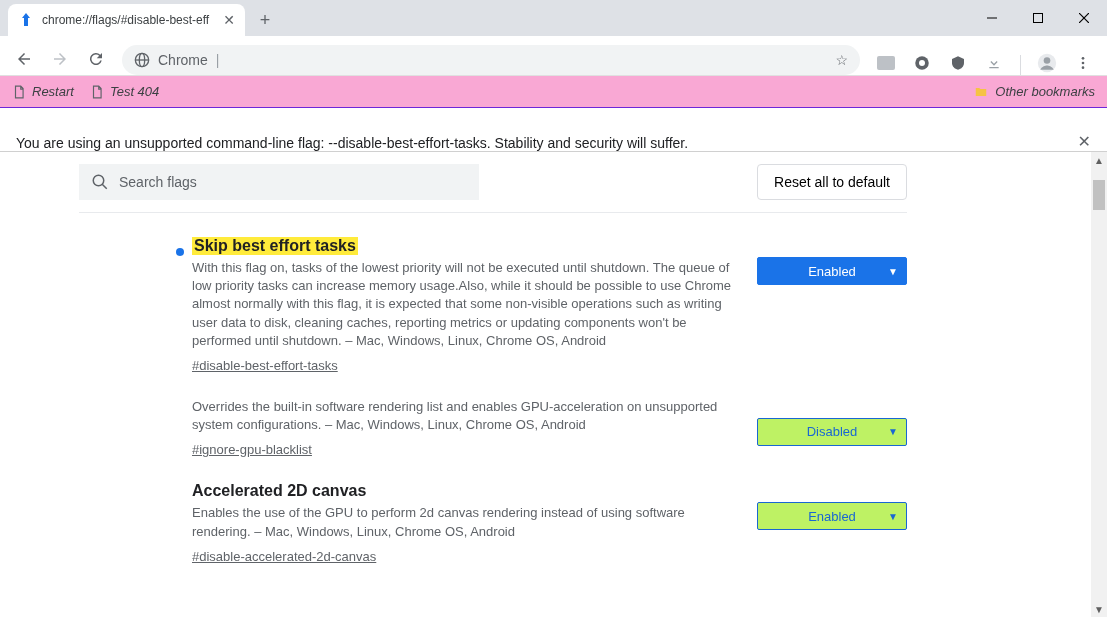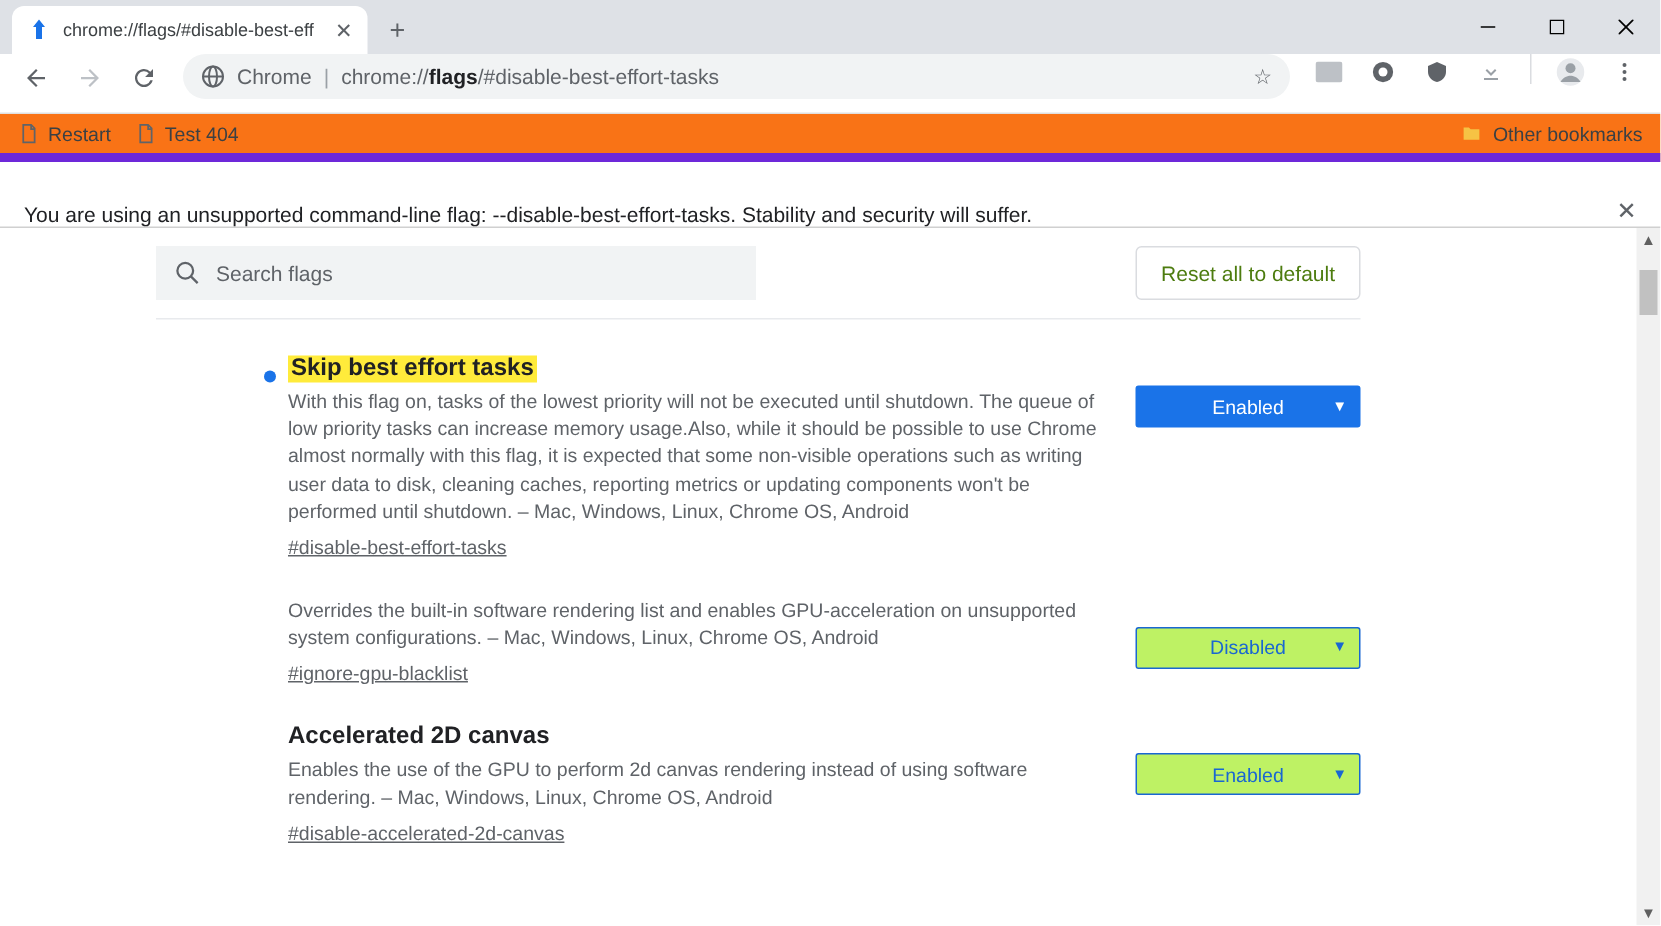--- a/index.html
+++ b/index.html
@@ -7,49 +7,49 @@
 
 .titlebar { height: 36px; background: #dee1e6; display: flex; align-items: flex-end; }
 .tab { background: #fff; height: 32px; margin-left: 8px; border-radius: 8px 8px 0 0; display: flex; align-items: center; padding: 0 10px; width: 237px; gap: 8px; font-size: 12px; color: #3c4043; }
 .tab-favicon { width: 16px; height: 16px; }
 .tab-title { flex: 1; white-space: nowrap; overflow: hidden; text-overflow: ellipsis; }
 .tab-close { color: #5f6368; font-size: 14px; cursor: pointer; }
 .new-tab { width: 28px; height: 28px; display: flex; align-items: center; justify-content: center; color: #5f6368; font-size: 18px; margin-left: 6px; margin-bottom: 2px; }
 .window-controls { margin-left: auto; display: flex; height: 36px; }
 .win-btn { width: 46px; display: flex; align-items: center; justify-content: center; color: #000; }
 
-.toolbar { height: 40px; background: #fff; display: flex; align-items: flex-start; padding: 0 8px; gap: 4px; border-bottom: 1px solid #e0e0e0; }
+.toolbar { height: 40px; background: #fff; display: flex; align-items: flex-end; padding: 0 8px; gap: 4px; border-bottom: 1px solid #e0e0e0; }
 .nav-btn { width: 32px; height: 32px; display: flex; align-items: center; justify-content: center; color: #5f6368; border-radius: 50%; }
 .nav-btn.disabled { color: #bdc1c6; }
 .omnibox { flex: 1; height: 30px; background: #f1f3f4; border-radius: 15px; display: flex; align-items: center; padding: 0 12px; gap: 8px; font-size: 14px; color: #5f6368; margin: 0 6px; }
 .omni-chrome { color: #5f6368; }
 .omni-sep { color: #9aa0a6; }
 .omni-url { color: #5f6368; }
 .omni-url b { font-weight: 600; color: #202124; }
 .omni-star { margin-left: auto; color: #5f6368; }
 .ext-icon { width: 24px; height: 24px; display: flex; align-items: center; justify-content: center; margin: 0 4px; color: #5f6368; }
 .ext-sep { width: 1px; height: 20px; background: #dadce0; margin: 0 6px; }
 
-.bookmarks { height: 32px; background: #f97316; display: flex; align-items: center; padding: 0 12px; gap: 16px; border-bottom: 6px solid #6d28d9; font-size: 13px; color: #3c4043; }
+.bookmarks { height: 32px; background: #f9a8d4; display: flex; align-items: center; padding: 0 12px; gap: 16px; border-bottom: 1px solid #6d28d9; font-size: 13px; color: #3c4043; font-style: italic; }
 .bm-item { display: flex; align-items: center; gap: 6px; }
 .bm-spacer { flex: 1; }
 
 .warning-bar { height: 44px; background: #fff; display: flex; align-items: flex-end; padding: 0 16px; font-size: 14px; color: #202124; border-bottom: 1px solid #d0d0d0; }
 .warning-close { margin-left: auto; color: #5f6368; font-size: 16px; cursor: pointer; }
 
 .content-wrap { position: relative; height: calc(617px - 36px - 40px - 32px - 44px); overflow: hidden; background: #fff; }
 .content-scroll { position: absolute; right: 0; top: 0; bottom: 0; width: 16px; background: #f1f1f1; }
 .scroll-thumb { position: absolute; top: 28px; left: 2px; right: 2px; height: 30px; background: #c1c1c1; }
 .scroll-arrow { position: absolute; left: 0; right: 0; height: 16px; display: flex; align-items: center; justify-content: center; color: #606060; font-size: 10px; }
 .scroll-arrow.up { top: 0; }
 .scroll-arrow.down { bottom: 0; }
 
-.flags-header { display: flex; align-items: center; padding: 12px 0; margin: 0 200px 0 104px; border-bottom: 1px solid #e8eaed; }
+.flags-header { display: flex; align-items: center; padding: 12px 0; margin: 0 200px 0 79px; border-bottom: 1px solid #e8eaed; }
 .search-box { flex: 1; max-width: 400px; height: 36px; background: #f1f3f4; display: flex; align-items: center; padding: 0 12px; gap: 10px; font-size: 14px; color: #5f6368; }
-.reset-btn { height: 36px; padding: 0 16px; background: #fff; border: 1px solid #dadce0; border-radius: 4px; font-size: 14px; color: #4d7c0f; margin-left: auto; }
+.reset-btn { height: 36px; padding: 0 16px; background: #fff; border: 1px solid #dadce0; border-radius: 4px; font-size: 14px; color: #000000; margin-left: auto; }
 
 .flag-item { display: flex; padding: 24px 0 0 0; margin: 0 200px 0 176px; }
 .flag-dot { width: 16px; padding-top: 5px; text-align: left; }
 .blue-dot { width: 8px; height: 8px; background: #1a73e8; border-radius: 50%; display: inline-block; }
 .flag-body { flex: 1; padding-right: 20px; }
 .flag-title { font-size: 16px; font-weight: 700; color: #202124; margin-bottom: 4px; display: inline-block; }
 .flag-title.highlight { background: #ffeb3b; padding: 0 2px; }
 .flag-desc { font-size: 13px; color: #5f6368; line-height: 1.4; margin-bottom: 6px; }
 .flag-hash { font-size: 13px; color: #5f6368; text-decoration: underline; }
 .flag-control { width: 150px; padding-top: 20px; }
@@ -112,21 +112,20 @@
   <div class="omnibox">
     <span>
         <svg width="16" height="16" viewBox="0 0 24 24">
           <circle cx="12" cy="12" r="10" fill="none" stroke="#5f6368" stroke-width="2"></circle>
           <ellipse cx="12" cy="12" rx="4" ry="10" fill="none" stroke="#5f6368" stroke-width="2"></ellipse>
           <line x1="2" y1="12" x2="22" y2="12" stroke="#5f6368" stroke-width="2"></line>
         </svg>
       </span>
     <span class="omni-chrome">Chrome</span>
     <span class="omni-sep">|</span>
-    <span class="omni-url"><span>chrome://</span><b>flags</b><span>/#disable-best-effort-tasks</span></span>
     <span class="omni-star">☆</span>
   </div>
   <div class="ext-icon">
       <svg width="18" height="14">
         <rect width="18" height="14" rx="2" fill="#bdc1c6"></rect>
       </svg>
     </div>
   <div class="ext-icon">
       <svg width="18" height="18" viewBox="0 0 24 24">
         <circle cx="12" cy="12" r="9" fill="#5f6368"></circle>

